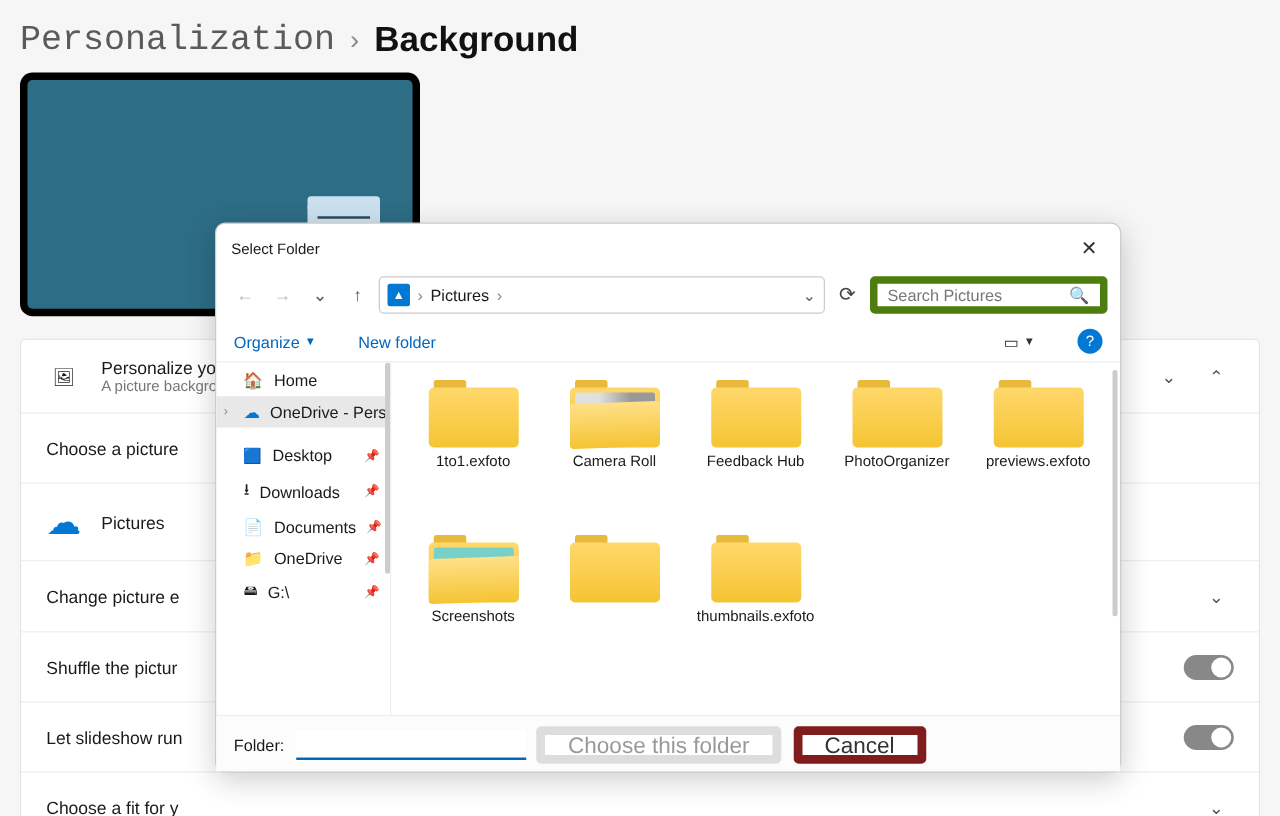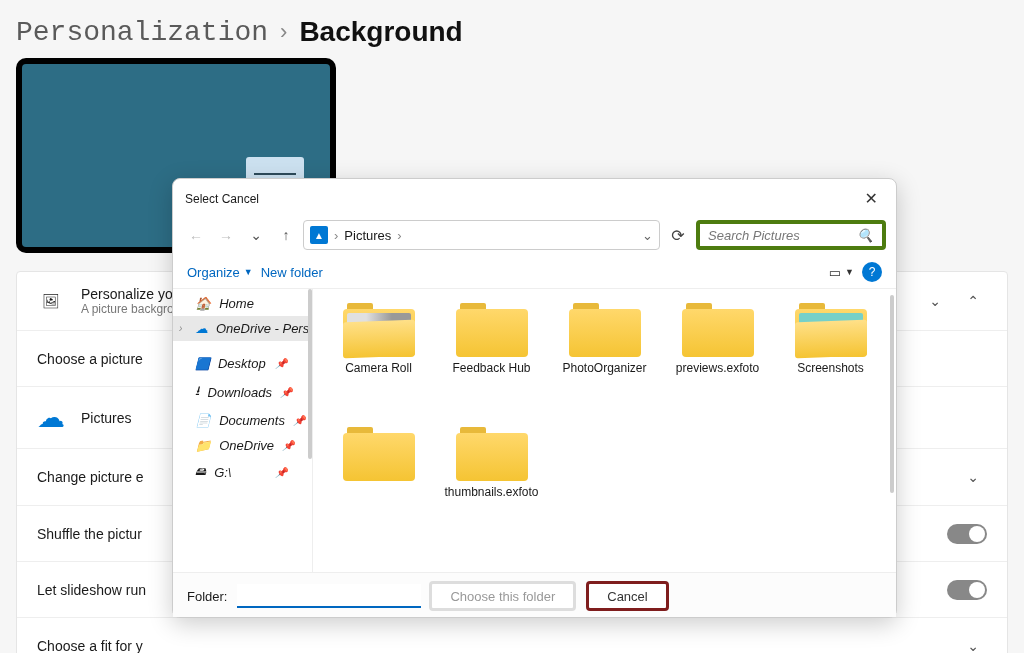--- a/index.html
+++ b/index.html
@@ -36,32 +36,32 @@
 .dlg-title { display:flex; align-items:center; padding:6px 10px 4px 12px; font-size:12px; }
 .dlg-title .close { margin-left:auto; font-size:16px; color:#333; padding:4px 8px; }
 
 .dlg-nav { display:flex; align-items:center; gap:4px; padding:4px 10px 8px 10px; }
 .nav-btn { width:26px; height:26px; display:flex; align-items:center; justify-content:center; color:#555; font-size:14px; }
 .nav-btn.disabled { color:#bbb; }
 .path-box { flex:1; height:30px; border:1px solid #ccc; border-radius:4px; display:flex; align-items:center; padding:0 6px; gap:6px; font-size:13px; }
 .path-box .pic-icon { width:18px; height:18px; background:#0078d4; border-radius:2px; display:flex; align-items:center; justify-content:center; color:#fff; font-size:10px; }
 .path-box .spacer { flex:1; }
 .refresh-btn { width:28px; height:28px; display:flex; align-items:center; justify-content:center; color:#444; }
-.search-box { width:190px; height:30px; border:4px solid #4d7c0f; border-radius:4px; display:flex; align-items:center; padding:0 8px; gap:6px; color:#777; font-size:13px;font-style:italic; }
+.search-box { width:190px; height:30px; border:6px solid #4d7c0f; border-radius:4px; display:flex; align-items:center; padding:0 8px; gap:6px; color:#777; font-size:13px; }
 .search-box .sicon { margin-left:auto; color:#555; }
 
-.toolbar { display:flex; align-items:center; gap:8px; padding:4px 14px 6px 14px; font-size:13px; border-bottom:1px solid #eee; }
+.toolbar { display:flex; align-items:center; gap:34px; padding:4px 14px 6px 14px; font-size:13px; border-bottom:1px solid #eee; }
 .toolbar .tlink { color:#0067c0; display:flex; align-items:center; gap:4px; }
 .toolbar .tspacer { flex:1; }
 .view-btn { display:flex; align-items:center; gap:4px; color:#333; }
 .help-btn { width:20px; height:20px; border-radius:50%; background:#0078d4; color:#fff; font-size:12px; display:flex; align-items:center; justify-content:center; }
 
 .dlg-body { flex:1; display:flex; overflow:hidden; }
 .sidebar { width:140px; border-right:1px solid #eee; overflow:hidden; font-size:13px; padding-top:2px; position:relative; }
-.side-item { display:flex; align-items:center; gap:8px; padding:5px 24px 5px 22px; white-space:nowrap; overflow:hidden; position:relative;font-style:italic; }
+.side-item { display:flex; align-items:center; gap:8px; padding:5px 8px 5px 22px; white-space:nowrap; overflow:hidden; position:relative; }
 .side-item.selected { background:#e8e8e8; }
 .side-item .exp { position:absolute; left:6px; color:#888; font-size:10px; }
 .side-item .pin { margin-left:auto; color:#aaa; font-size:10px; }
 .side-sep { height:10px; }
 .side-scroll { position:absolute; top:0; right:0; width:4px; height:60%; background:#ccc; border-radius:2px; }
 
 .file-grid { flex:1; padding:10px 10px; display:grid; grid-template-columns:repeat(5, 1fr); grid-auto-rows:120px; gap:4px 2px; overflow:hidden; align-content:start; position:relative; }
 .folder-item { display:flex; flex-direction:column; align-items:center; text-align:center; font-size:12px; gap:4px; padding:2px; }
 .folder-icon { width:72px; height:56px; position:relative; }
 .folder-icon .tab { position:absolute; top:2px; left:4px; width:26px; height:10px; background:#e8b93a; border-radius:2px 2px 0 0; }
@@ -71,21 +71,21 @@
 .folder-icon .thumb.game { background:linear-gradient(90deg,#1a2a5a,#d04020); }
 .folder-icon .thumb.shot { background:linear-gradient(#76d0c8 40%,#f0c050 40%); }
 .folder-icon .front { position:absolute; bottom:0; left:0; width:72px; height:36px; background:linear-gradient(#ffe088,#f5c433); border-radius:3px; transform:skewY(-2deg); z-index:3; }
 .folder-label { line-height:1.2; max-width:100px; }
 .grid-scroll { position:absolute; top:6px; right:2px; width:4px; height:70%; background:#ccc; border-radius:2px; }
 
 .dlg-footer { padding:8px 14px 6px 14px; display:flex; flex-direction:row; gap:8px; background:#fcfcfc; border-top:1px solid #eee; }
 .folder-row { display:flex; align-items:center; gap:10px; font-size:13px; }
 .folder-input { flex:1; height:24px; border:none; border-bottom:2px solid #0067c0; outline:none; padding:0 4px; font-size:13px; }
 .btn-row { display:flex; gap:10px; justify-content:flex-end; }
-.btn { height:30px; padding:0 18px; border:3px solid #7f1d1d; border-radius:4px; background:#fff; font-size:13px; display:flex; align-items:center; color:#333; }
+.btn { height:30px; padding:0 18px; border:7px solid #7f1d1d; border-radius:4px; background:#fff; font-size:18px; display:flex; align-items:center; color:#333; }
 .btn.disabled { color:#999; border-color:#ddd; }
 
 
 .ico-home::before { content:"🏠"; }
 .ico-cloud::before { content:"☁"; color:#0078d4; }
 .ico-desktop::before { content:"🟦"; font-size:12px; }
 .ico-download::before { content:"⭳"; }
 .ico-doc::before { content:"📄"; }
 .ico-folder-s::before { content:"📁"; }
 .ico-drive::before { content:"🖴"; font-size:11px; }
@@ -157,21 +157,21 @@
       <div class="title">Choose a fit for y</div>
       <div class="controls">
           <span class="chev-btn">⌄</span>
         </div>
     </div>
   </div>
 </div>
 
 <div class="dialog">
   <div class="dlg-title">
-    <span>Select Cancel</span>
+    <span>Select Folder</span>
     <span class="close">✕</span>
   </div>
 
   <div class="dlg-nav">
     <span class="nav-btn disabled">←</span>
     <span class="nav-btn disabled">→</span>
     <span class="nav-btn">⌄</span>
     <span class="nav-btn">↑</span>
     <div class="path-box">
       <span class="pic-icon">▲</span>
@@ -234,20 +234,27 @@
       <div class="side-item">
           <span class="ico-drive"></span>
           <span>G:\</span>
           <span class="pin">📌</span>
         </div>
       <div class="side-scroll"></div>
     </div>
 
     <div class="file-grid" id="folder-grid">
       <div class="grid-scroll"></div>
+    <div class="folder-item">
+          <div class="folder-icon">
+            <div class="tab"></div>
+            <div class="body"></div>
+          </div>
+          <div class="folder-label">1to1.exfoto</div>
+        </div>
         <div class="folder-item">
           <div class="folder-icon">
             <div class="tab"></div>
             <div class="body"></div>
             <div class="thumb face"></div>
             <div class="front"></div>
           </div>
           <div class="folder-label">Camera Roll</div>
         </div>
         <div class="folder-item">

